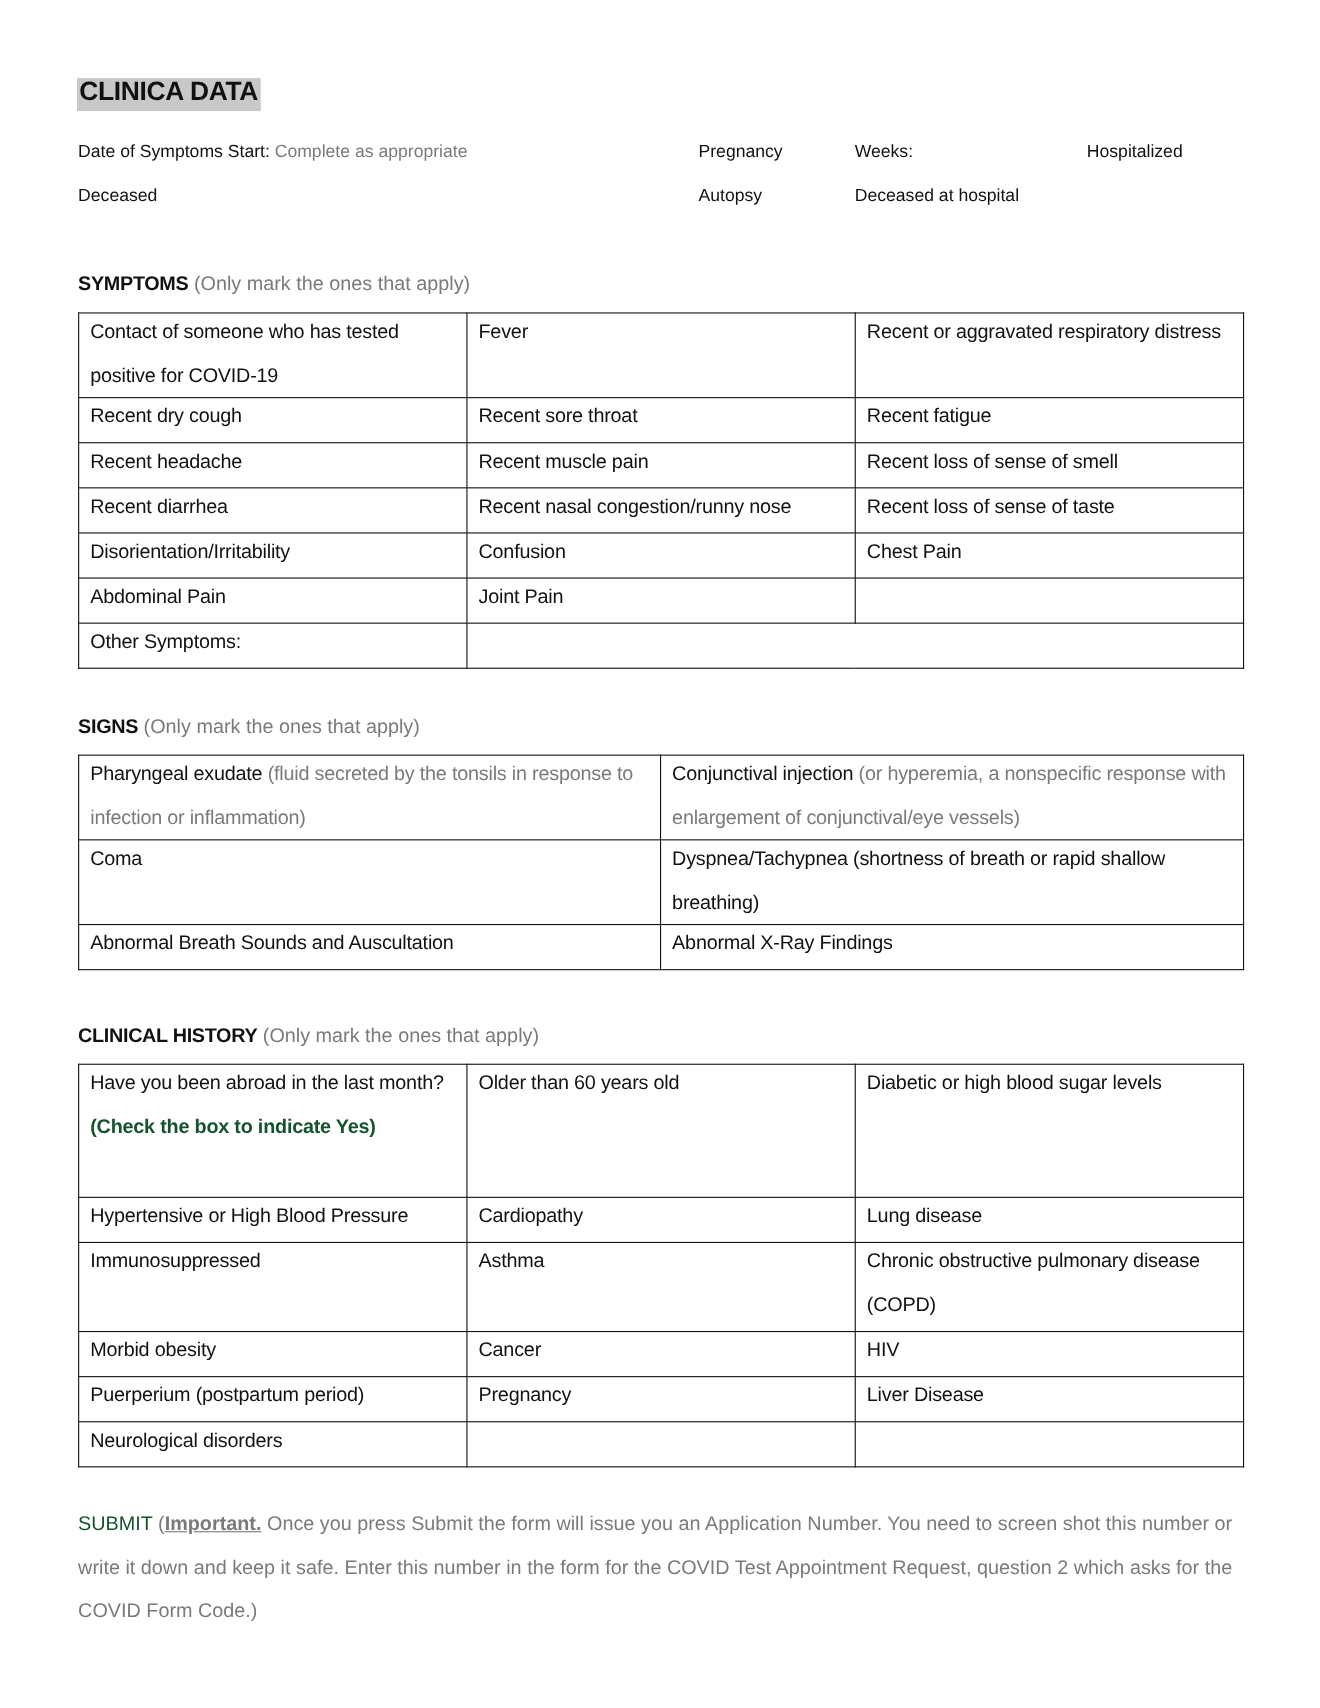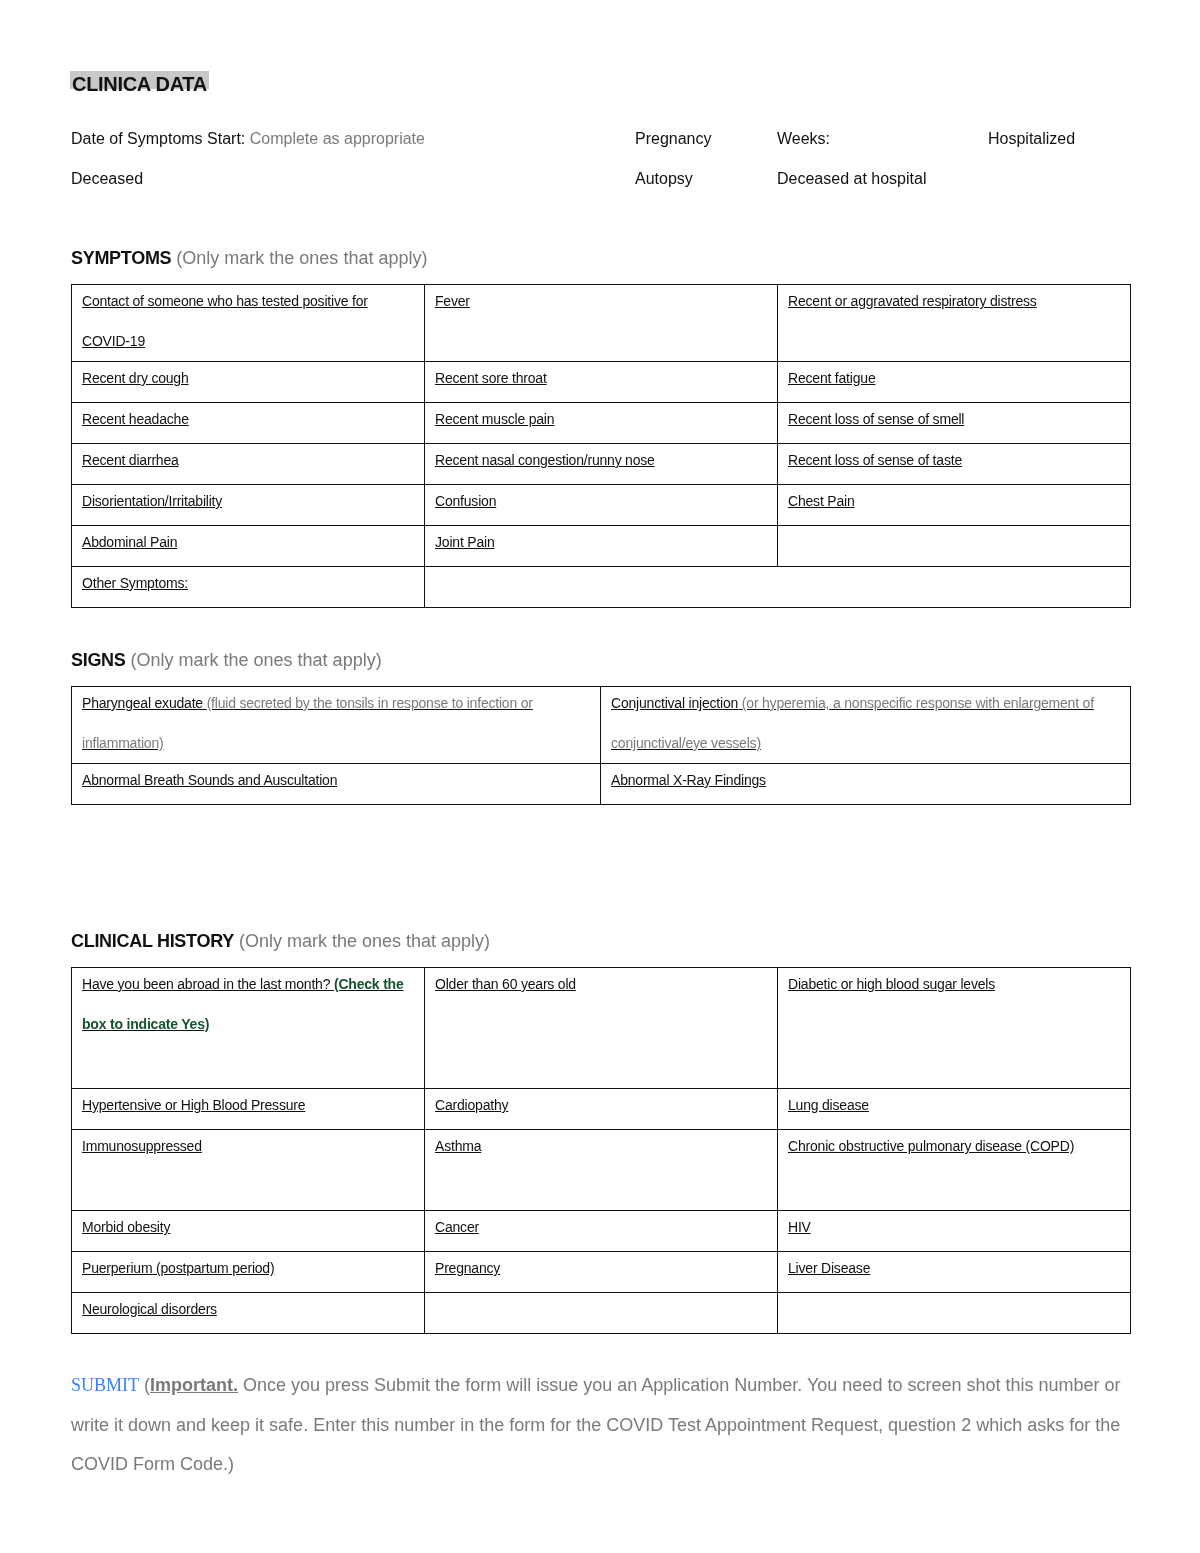--- a/index.html
+++ b/index.html
@@ -3,45 +3,44 @@
   <meta charset="utf-8">
   <style>
     html, body { margin: 0; padding: 0; background: #ffffff; }
     body {
       width: 1200px; height: 1553px; position: relative; overflow: hidden;
       font-family: "Liberation Sans", "DejaVu Sans", sans-serif;
       color: #111111; font-size: 18px;
     }
     .page { position: absolute; left: 71px; top: 0; width: 1058px; }
     .title {
-      position: absolute; top: 71px; left: -1px; height: 18px; line-height: 26px;
-      padding: 0 2px; background: #c8c8c8; font-weight: bold; font-size: 20px;
+      position: absolute; top: 71px; left: -1px; height: 30px; line-height: 26px;
+      padding: 0 2px; background: #c8c8c8; font-weight: bold; font-size: 24px;
       letter-spacing: -0.3px;
     }
     .gray { color: #7a7a7a; }
     .row-line { position: absolute; font-size: 16px; line-height: 24px; white-space: nowrap; }
     .section-head { position: absolute; left: 0; font-size: 18px; line-height: 24px; white-space: nowrap; }
     .section-head b { font-weight: bold; letter-spacing: -0.3px; }
     table.grid {
       position: absolute; left: 0; width: 1059px; border-collapse: collapse;
       table-layout: fixed;
     }
     table.grid td {
       border: 1.5px solid #111111; vertical-align: top; padding: 0 10px;
-      font-size: 14px; line-height: 40px; height: 40px;
+      font-size: 18px; line-height: 40px; height: 40px;
       letter-spacing: -0.2px;
-      text-decoration: underline;
     }
     table.grid td .t { display: block; line-height: 40px; margin-top: -4px; }
     .blue { color: #14532d; font-weight: bold; }
     .submit {
       position: absolute; left: 0; top: 1366px; width: 1070px;
       font-size: 18px; line-height: 39.5px; color: #7a7a7a;
     }
-    .submit .dark { color: #3b82f6; font-family: Liberation Serif, serif; }
+    .submit .dark { color: #14532d; }
     .submit u { font-weight: bold; color: #7a7a7a; }
   </style>
 </head>
 <body>
 
 <div class="page">
 
   <div class="title">CLINICA DATA</div>
 
   <div class="row-line" style="left:0; top:127px;">
@@ -159,20 +158,28 @@
         <tr>
       <td>
         <span class="t"><span>Pharyngeal exudate</span> <span class="gray">(fluid secreted by the tonsils in response to infection or inflammation)</span></span>
       </td>
       <td>
         <span class="t"><span>Conjunctival injection</span> <span class="gray">(or hyperemia, a nonspecific response with enlargement of conjunctival/eye vessels)</span></span>
       </td>
     </tr>
     <tr>
       <td>
+        <span class="t">Coma</span>
+      </td>
+      <td>
+        <span class="t">Dyspnea/Tachypnea (shortness of breath or rapid shallow breathing)</span>
+      </td>
+    </tr>
+    <tr>
+      <td>
         <span class="t">Abnormal Breath Sounds and Auscultation</span>
       </td>
       <td>
         <span class="t">Abnormal X-Ray Findings</span>
       </td>
     </tr>
   </tbody>
     </table>
 
   <div class="section-head" style="top:929px;">

